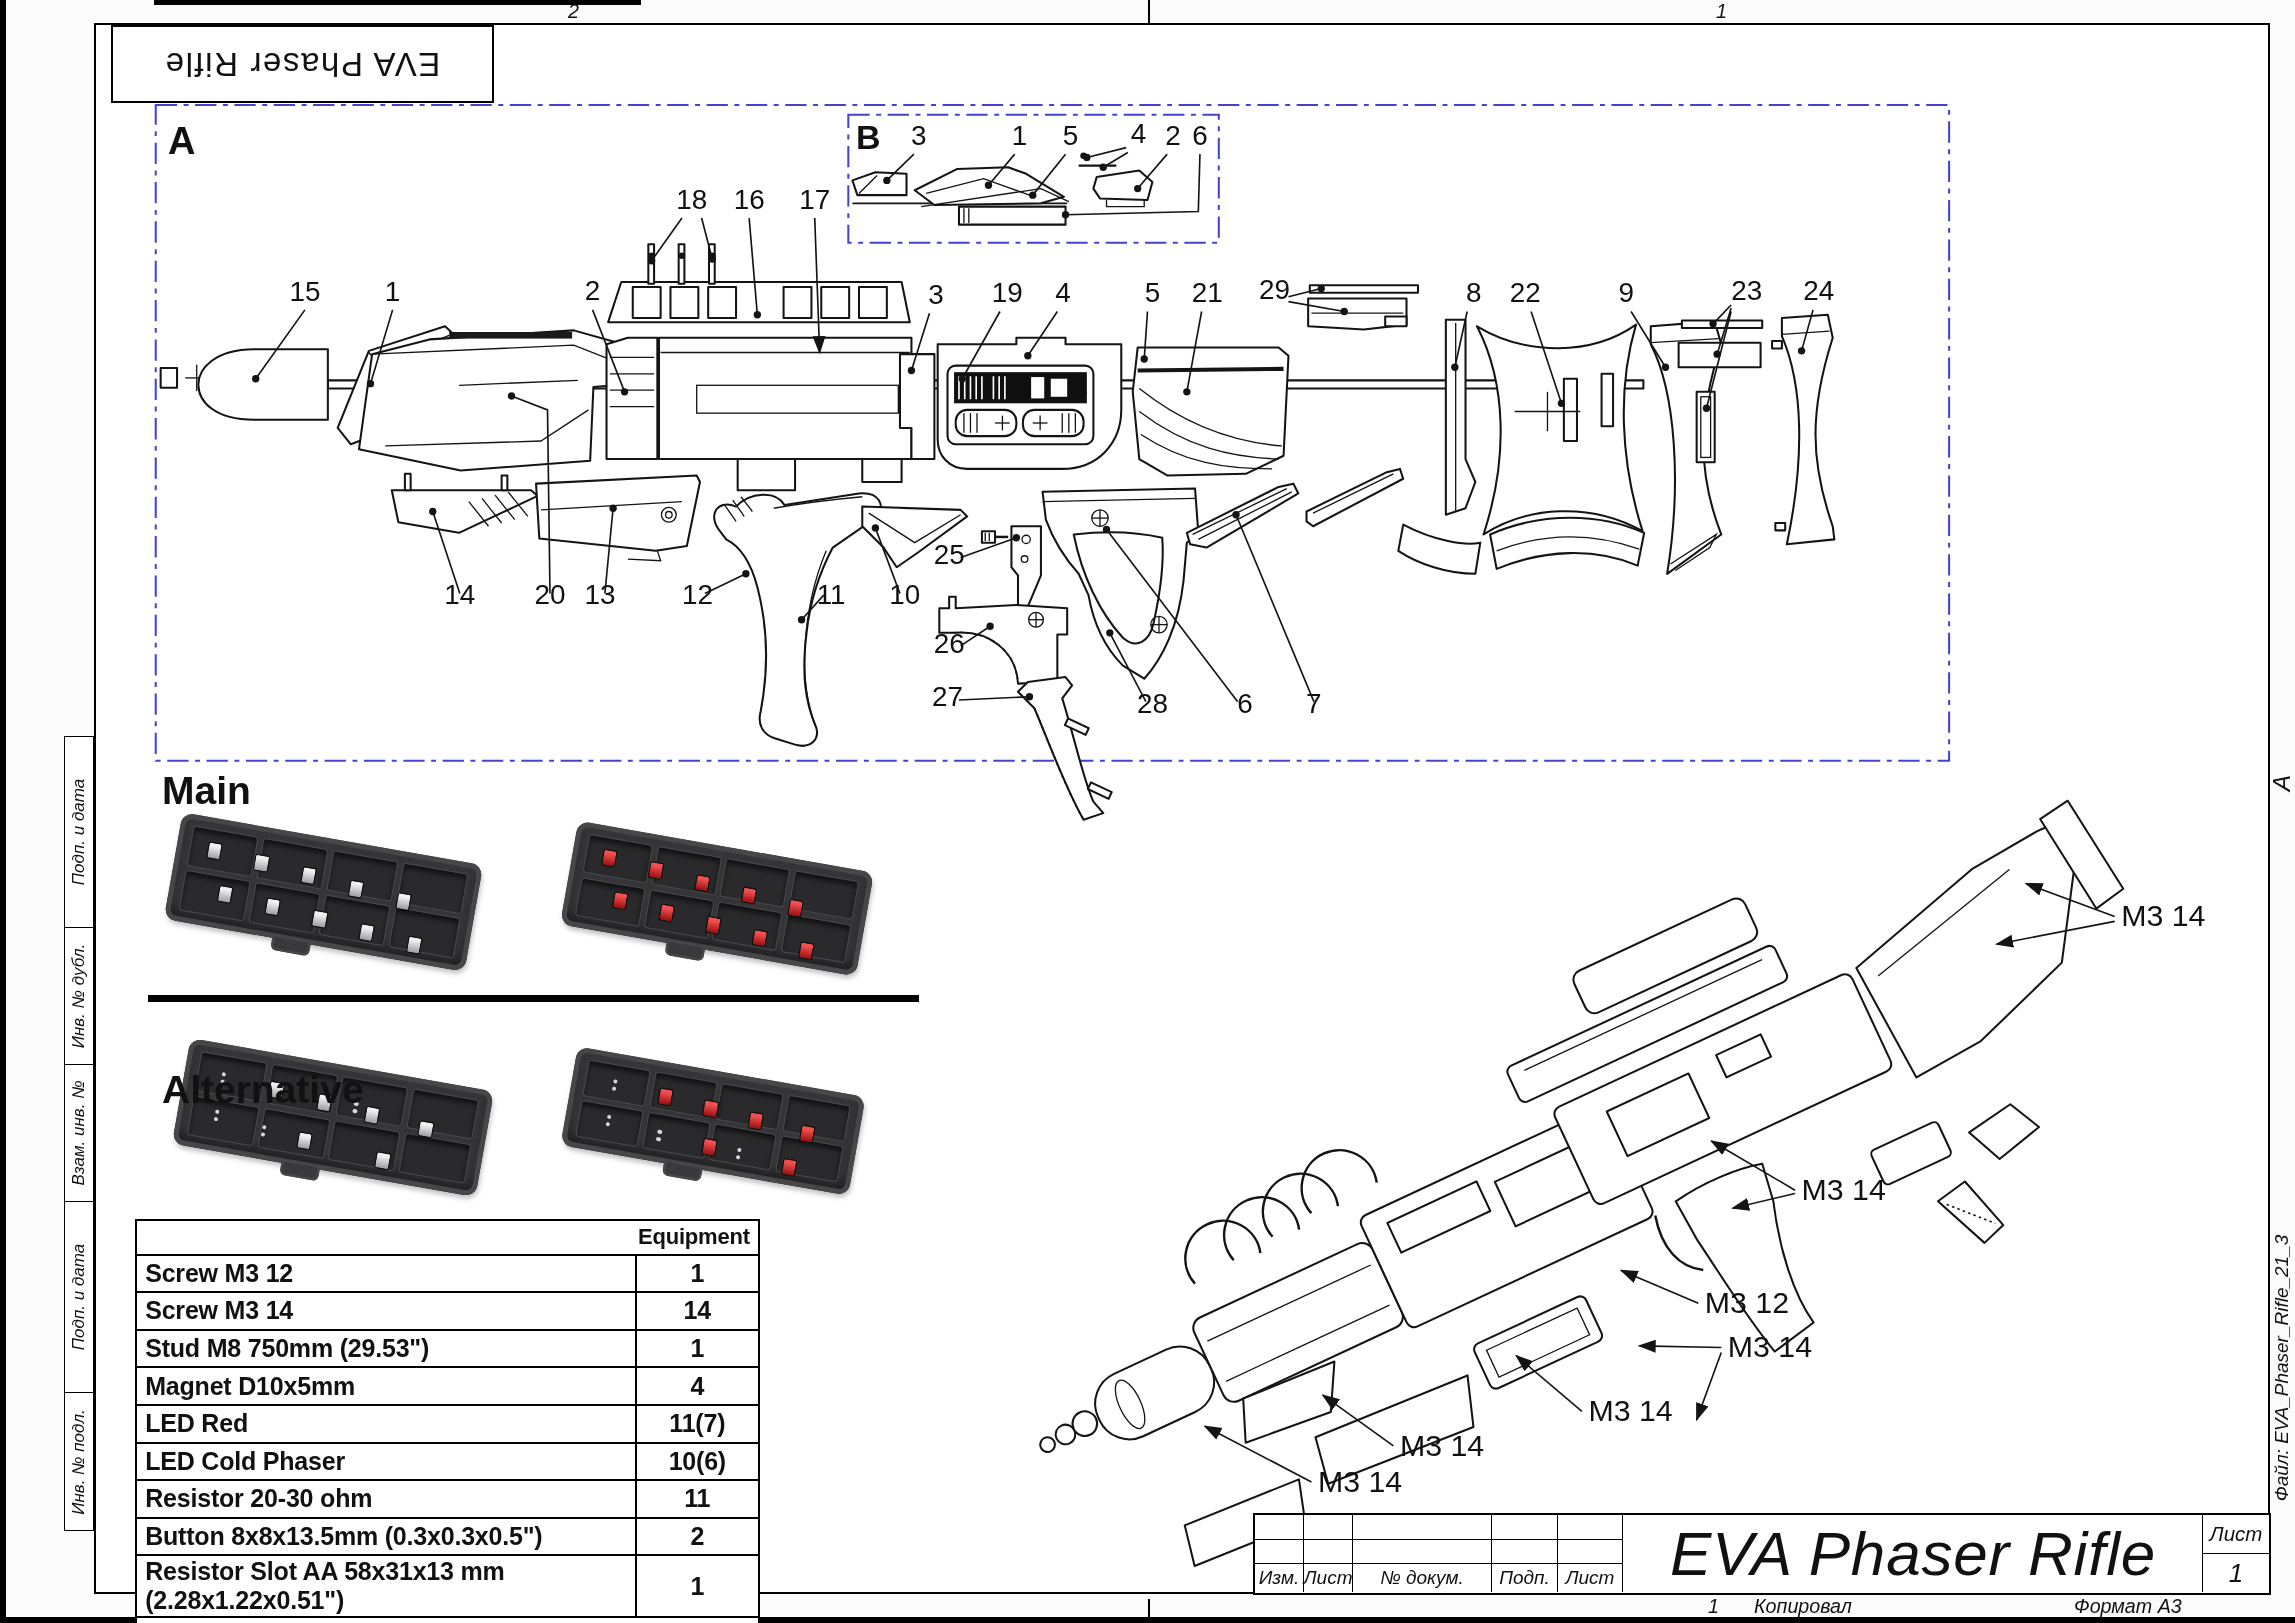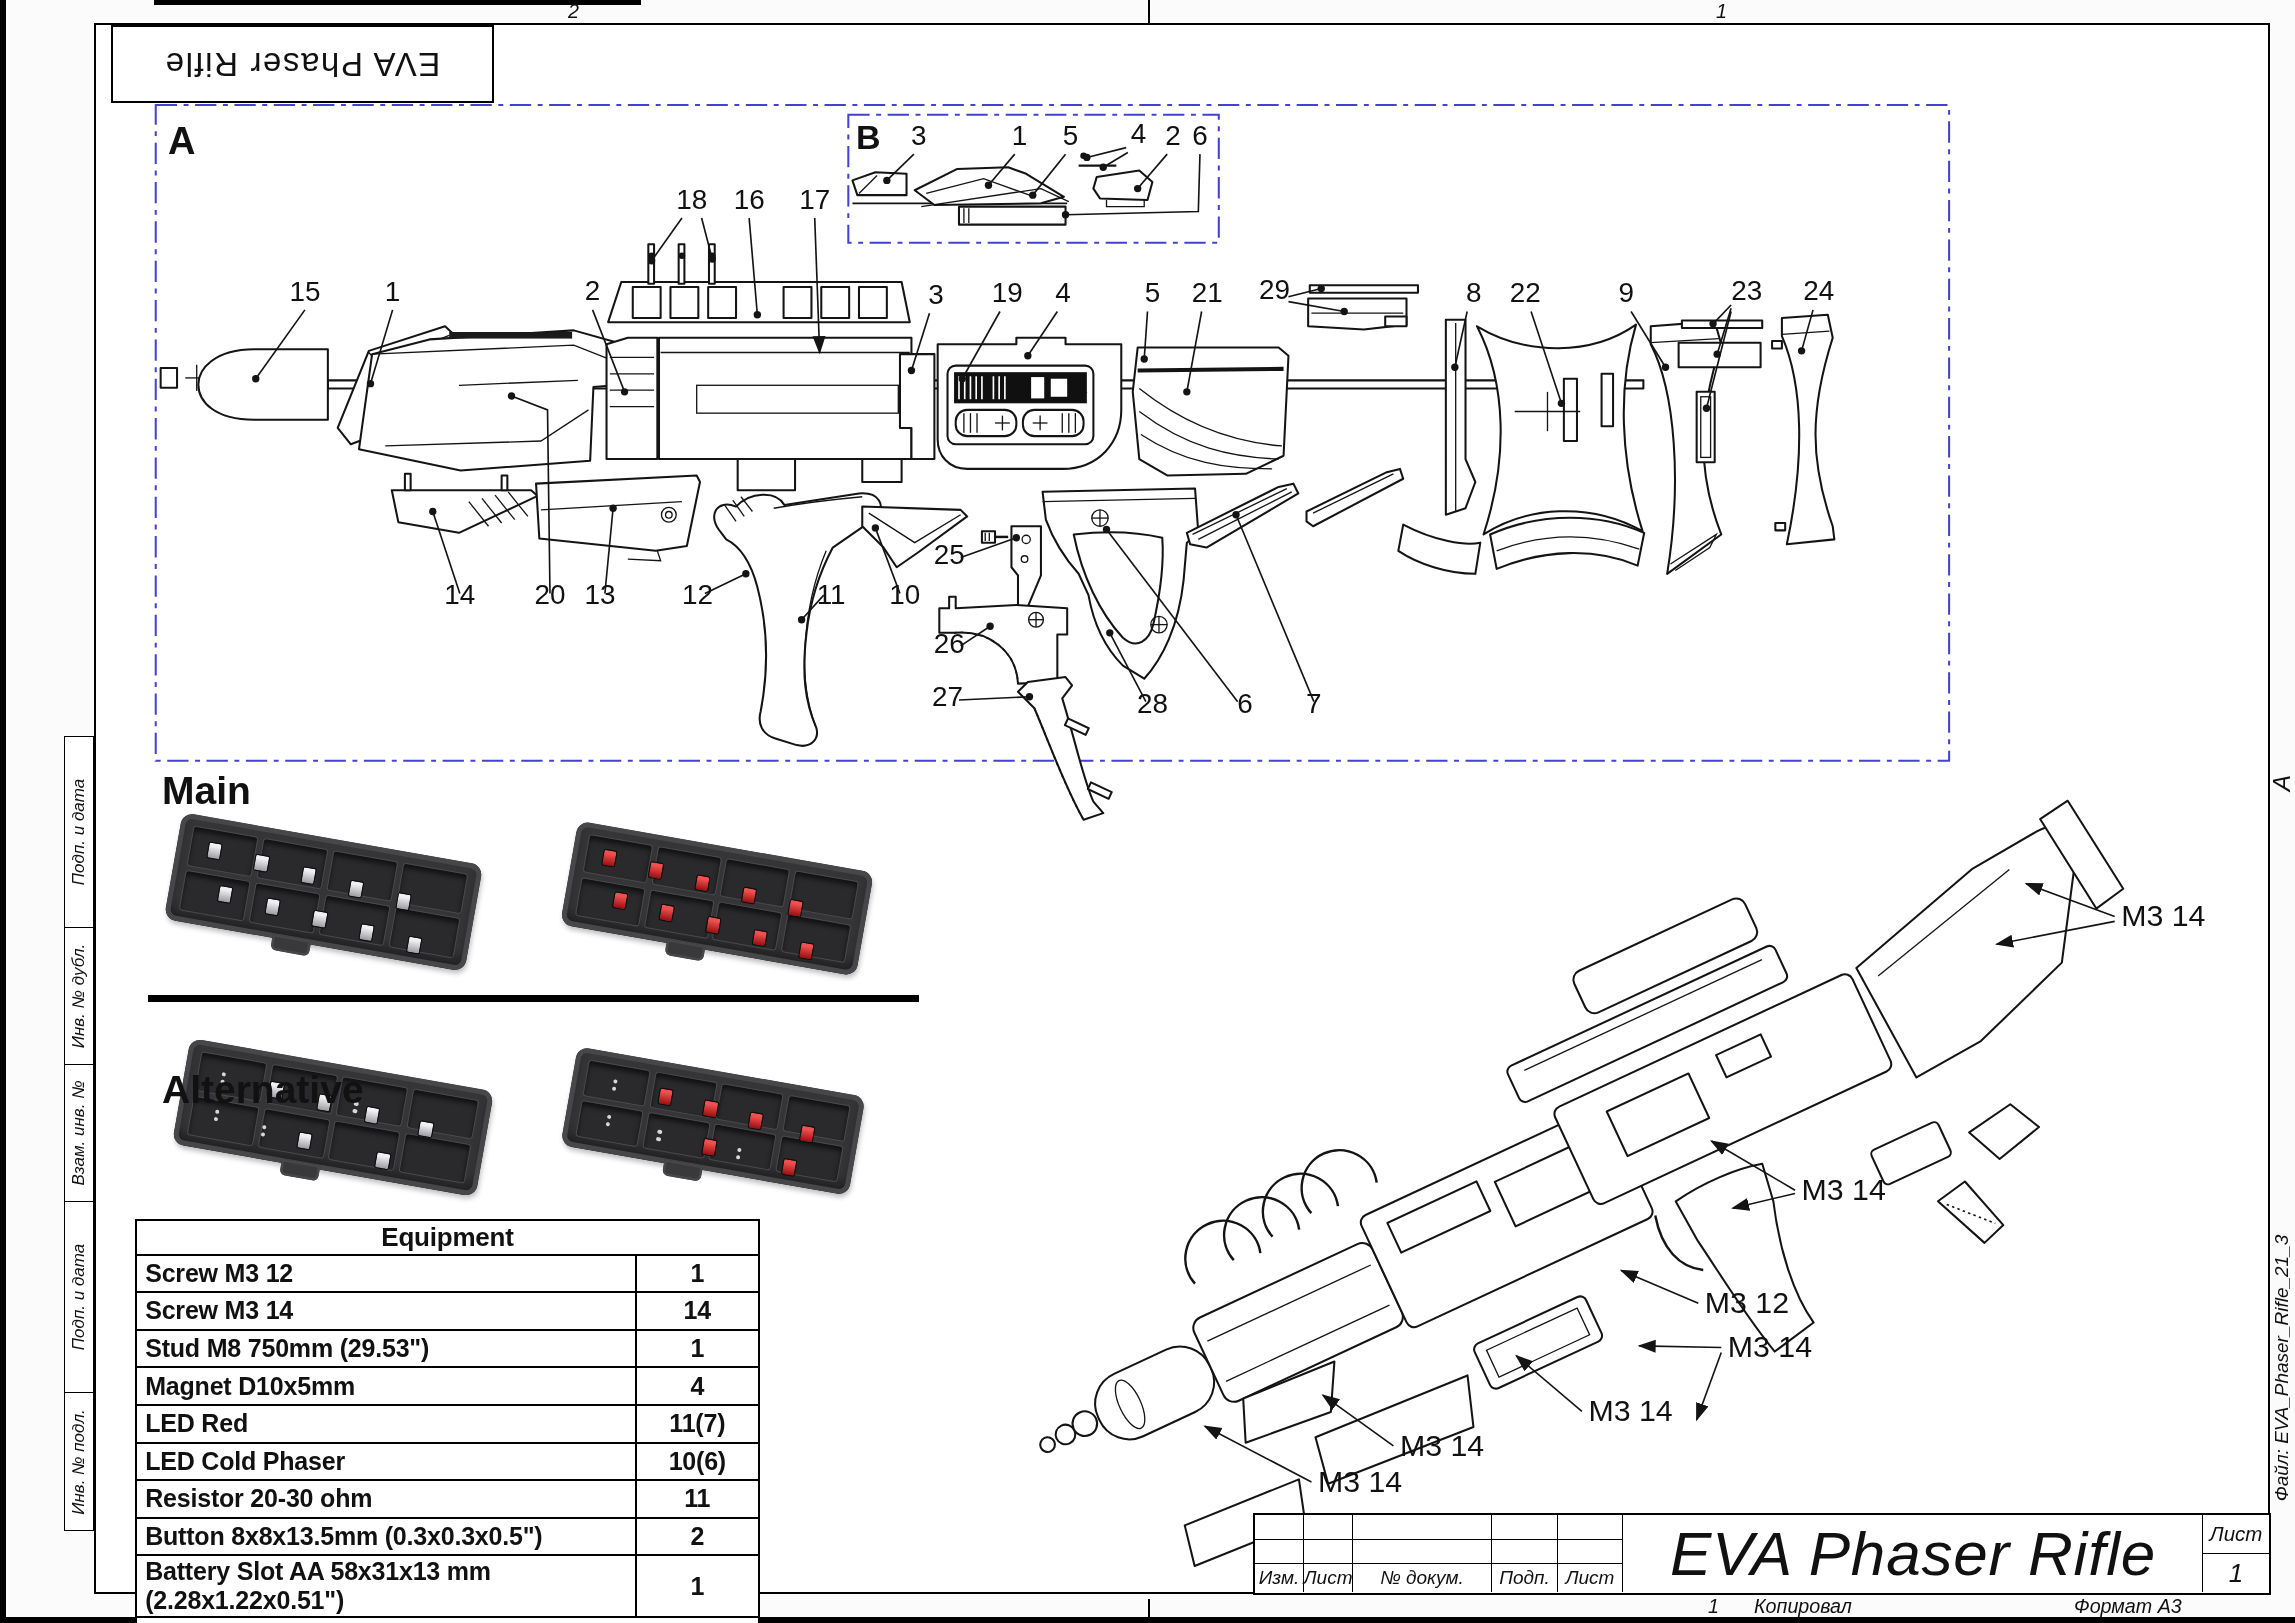--- a/index.html
+++ b/index.html
@@ -23,21 +23,21 @@
   .sb-cell:last-child{border-bottom:1.6px solid #000}
   .sb-cell span{transform:rotate(-90deg);white-space:nowrap;font-style:italic;font-size:17px}
   
   .big-head{position:absolute;font-weight:700;font-size:39px;letter-spacing:0px;z-index:5}
   .divider{position:absolute;left:148px;top:995px;width:771px;height:7.4px;background:#000;z-index:5}
   .sec-letter{position:absolute;font-weight:700;font-size:38px;z-index:5}
   
   .equip{position:absolute;left:135px;top:1219px;width:625px;border-collapse:collapse;z-index:6;background:#fff}
   .equip td{border:2.5px solid #000;font-size:25px;font-weight:700;padding:0.8px 8.2px;height:34px;letter-spacing:-0.2px}
   .equip td.qty{width:105px;text-align:center}
-  .equip td.hdr{text-align:center;font-size:26px;height:31px}
+  .equip td.hdr{text-align:right;font-size:22px;height:31px}
   
   .tblock{position:absolute;left:1253px;top:1513px;width:1018px;height:82px;border:2.5px solid #000;background:#fff;z-index:6;box-sizing:border-box}
   .tb-grid{position:absolute;left:0;top:0;height:76px;display:grid;
            grid-template-columns:49px 49px 139px 66px 65px;grid-template-rows:24.6px 24.6px 28px}
   .tb-cell{border-right:1.6px solid #000;border-bottom:1.6px solid #000;box-sizing:border-box;
            display:flex;align-items:center;justify-content:center;font-style:italic;font-size:19px;white-space:nowrap}
   .tb-cell.r3{border-bottom:none}
   .tb-title{position:absolute;left:371px;right:69px;top:0;height:77px;display:flex;align-items:center;justify-content:center;
             font-style:italic;font-size:62px;white-space:nowrap;letter-spacing:0.8px}
   .tb-sheet{position:absolute;right:0;top:0;width:67px;height:77px;border-left:1.6px solid #000;box-sizing:border-box}
@@ -250,21 +250,21 @@
       </tr>
       <tr>
         <td>Resistor 20-30 ohm</td>
         <td class="qty">11</td>
       </tr>
       <tr>
         <td>Button 8x8x13.5mm (0.3x0.3x0.5")</td>
         <td class="qty">2</td>
       </tr>
       <tr>
-        <td>Battery Slot AA 58x31x13 mm (2.28x1.22x0.51")</td>
+        <td>Resistor Slot AA 58x31x13 mm (2.28x1.22x0.51")</td>
         <td class="qty">1</td>
       </tr>
       <tr>
         <td colspan="2">Model size: 941x258x66mm (37x10x2.6")</td>
       </tr>
     </tbody>
 </table>
 
 <div class="tblock">
   <div class="tb-grid" id="tb-grid">

